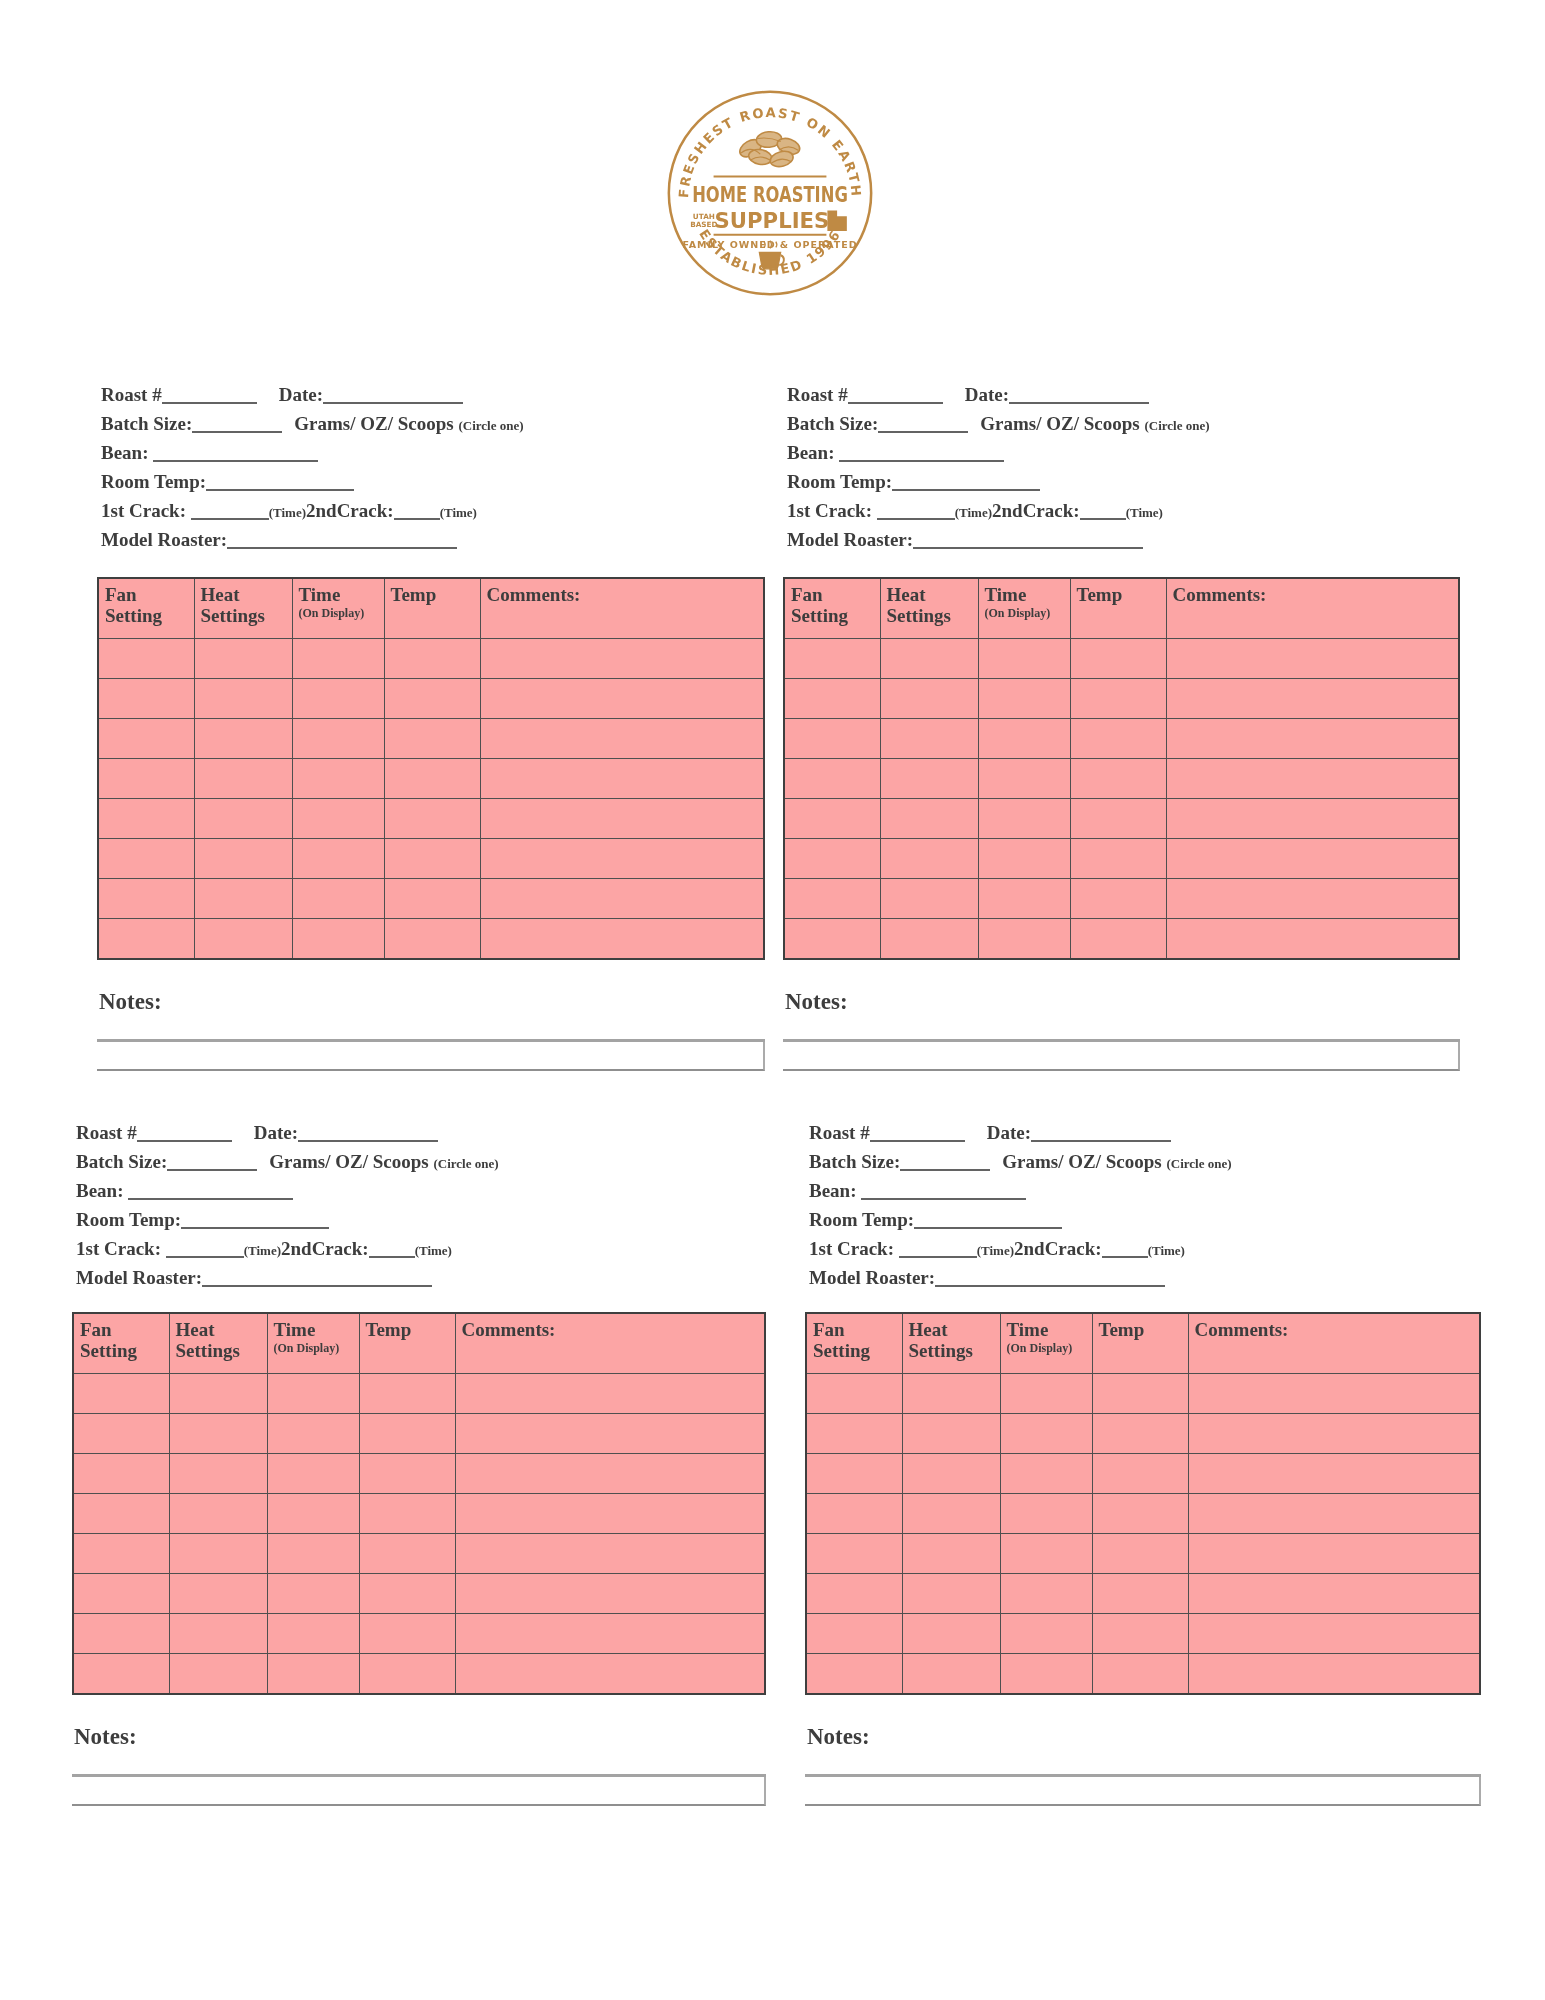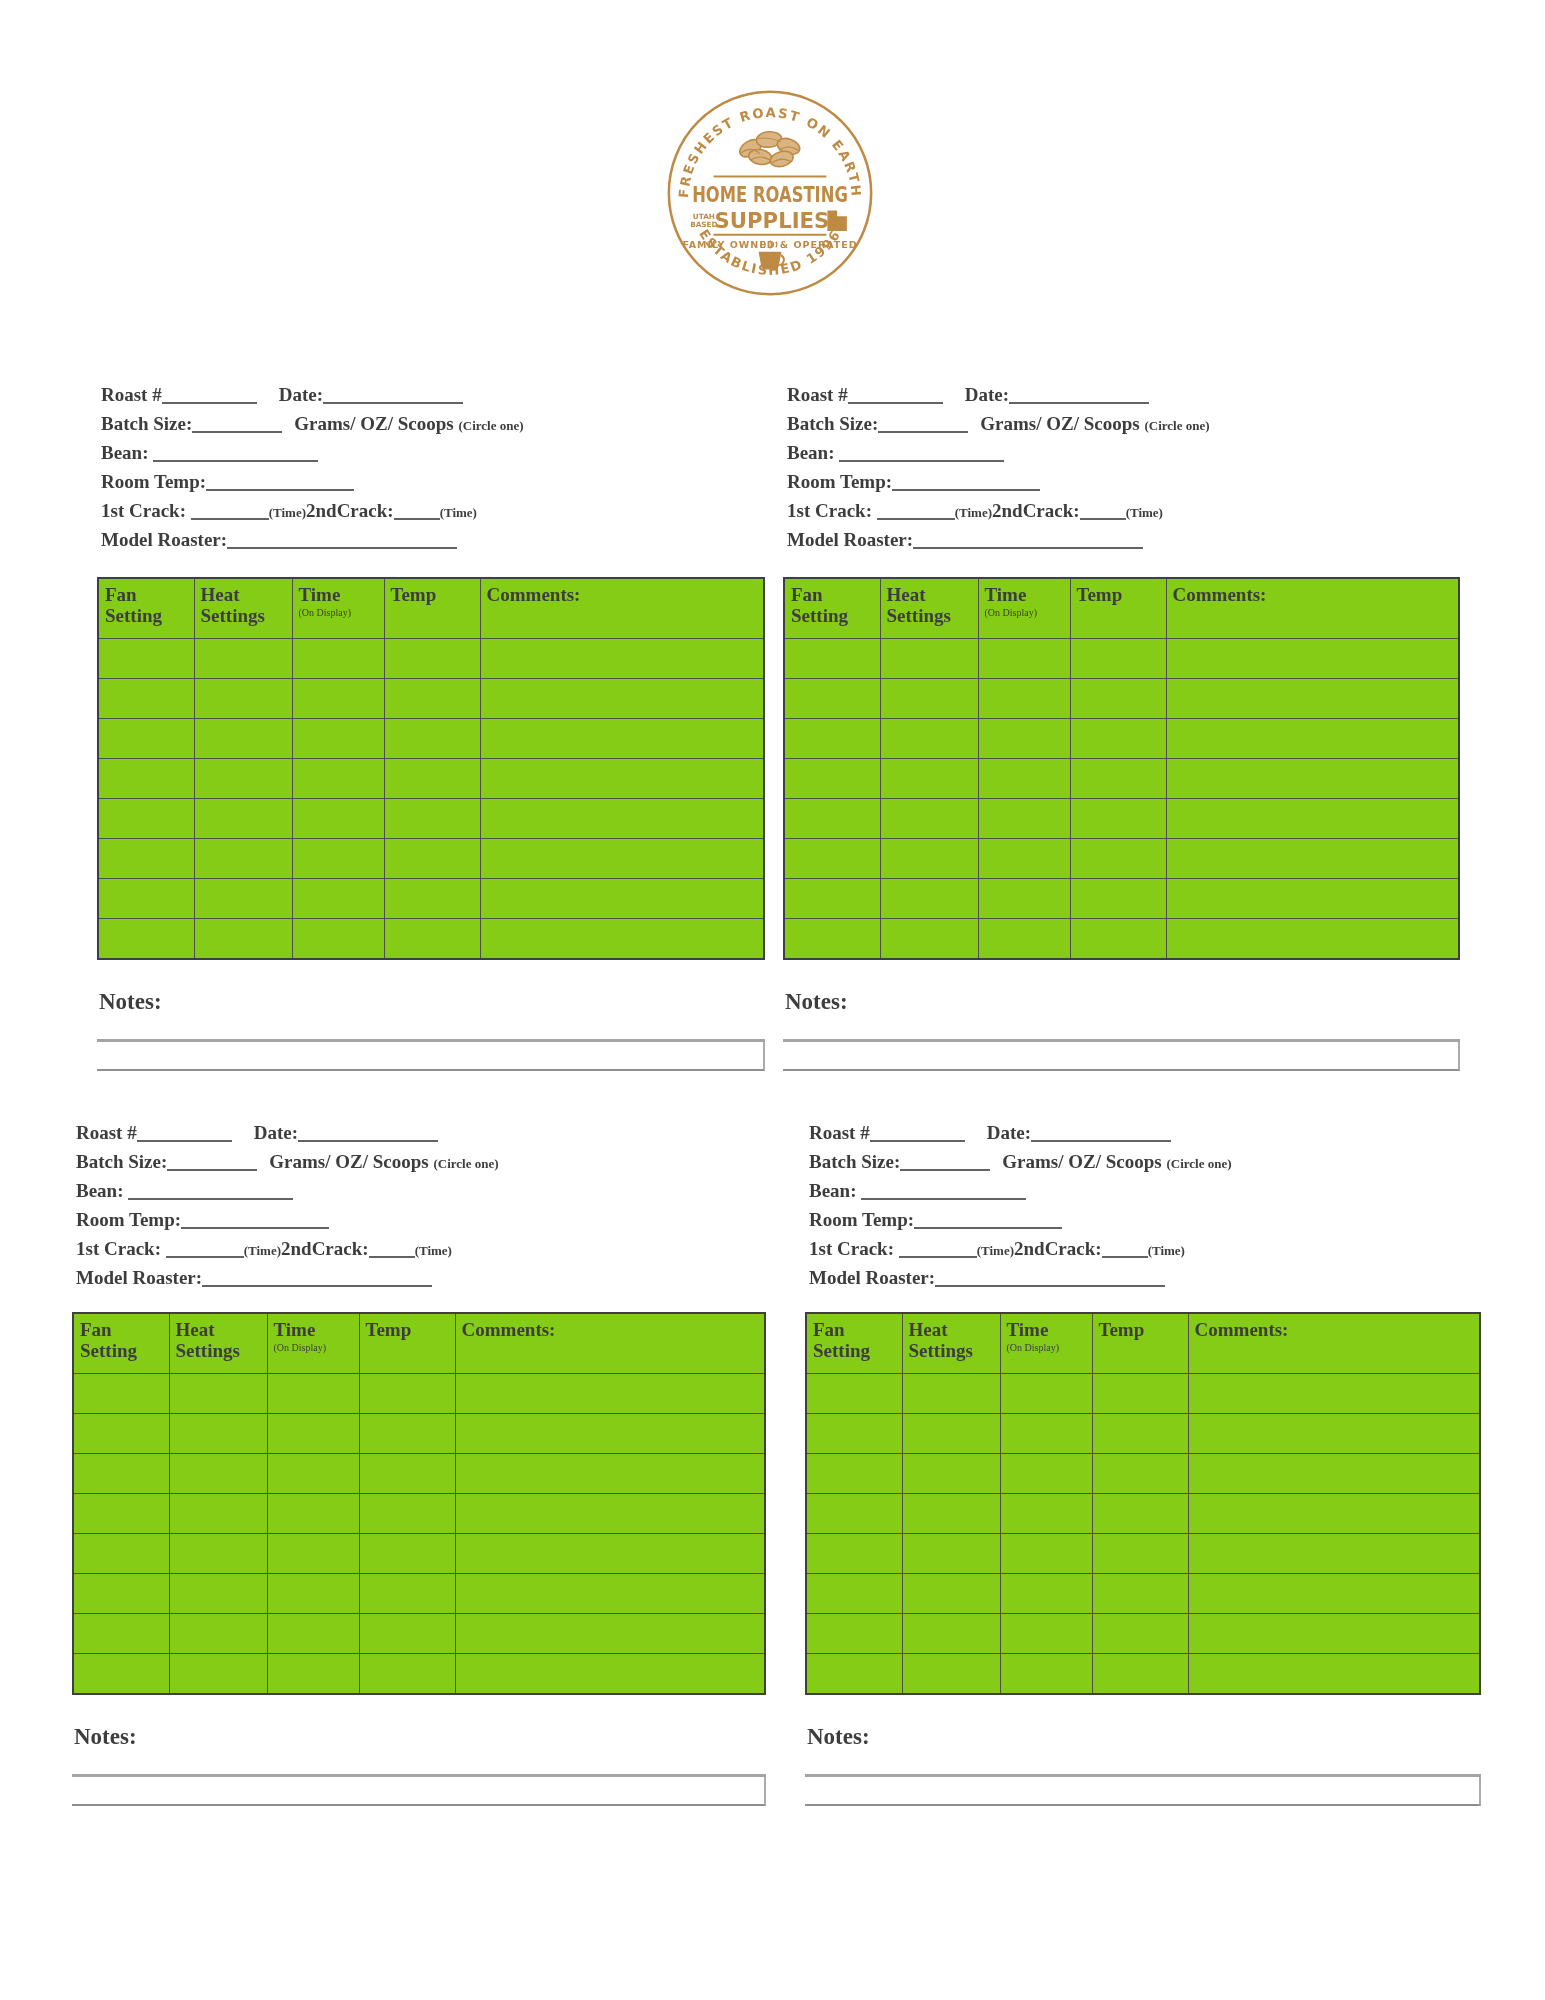--- a/index.html
+++ b/index.html
@@ -23,25 +23,25 @@
   .fline{height:29px;line-height:29px;white-space:nowrap;}
   .blank{display:inline-block;border-bottom:2px solid #636363;height:1em;position:relative;top:3px;}
   .gap{display:inline-block;width:22px;}
   .sgap{display:inline-block;width:12px;}
   .small{font-size:13px;font-weight:bold;font-family:Liberation Serif, serif;}
   .w95{width:95px}.w140{width:140px}.w90{width:90px}.w165{width:165px}
   .w148{width:148px}.w78{width:78px}.w46{width:46px}.w230{width:230px}
 
   
   table.rt{border-collapse:collapse;width:100%;table-layout:fixed;
-           border:2.5px solid #3f3f3f;background:#84cc16;}
+           border:2.5px solid #3f3f3f;background:#fca5a5;}
   .rt th{border:1.5px solid #4f4f4f;text-align:left;vertical-align:top;
          padding:5px 6px 2px 6px;font-size:19px;font-weight:bold;height:52px;line-height:1.12;}
   .rt td{border:1.5px solid #4f4f4f;height:39px;padding:0;}
-  .rt .sub{display:block;font-size:10px;font-weight:normal;margin-top:2px;letter-spacing:0;}
+  .rt .sub{display:block;font-size:12px;font-weight:bold;margin-top:2px;letter-spacing:0;}
 
   
   .notes-label{margin-top:30px;padding-left:2px;font-size:23px;font-weight:bold;height:24px;line-height:24px;}
   .notes-rule{margin-top:25px;border-top:3px solid #a3a3a3;height:0;}
   .notes-box{height:27px;border-bottom:2.5px solid #8f8f8f;border-right:2px solid #ababab;}
 </style>
 </head>
 <body>
 
 <div class="page">

